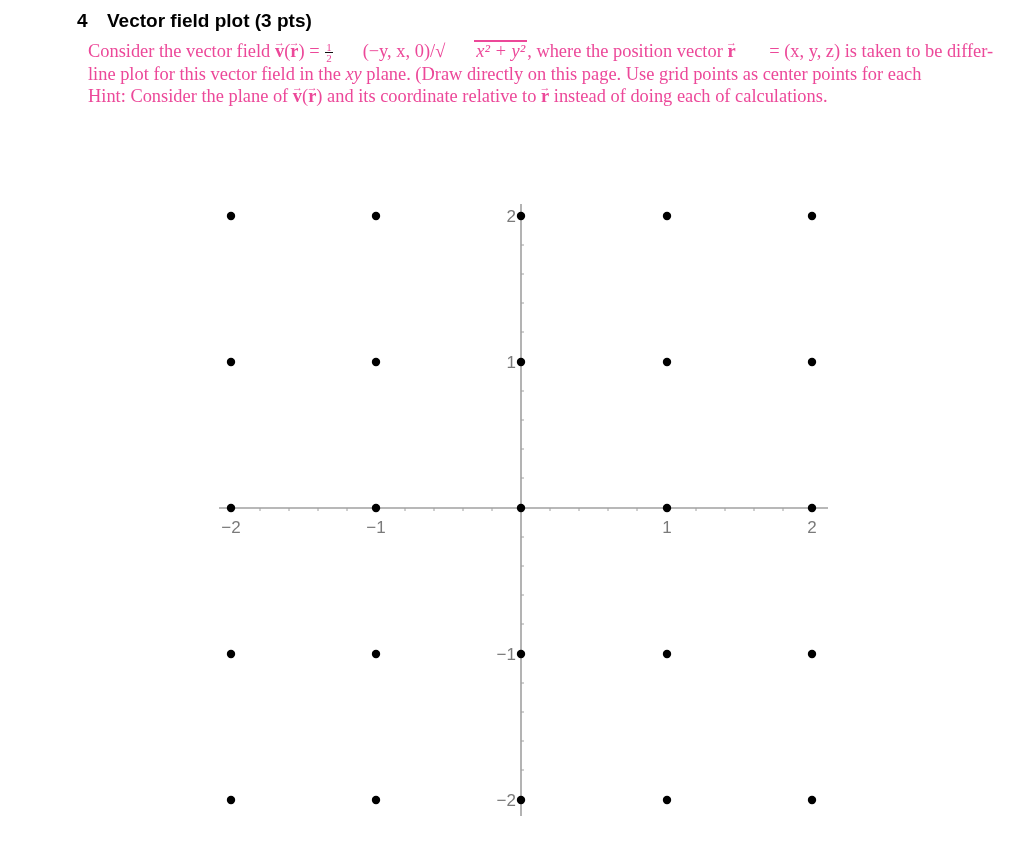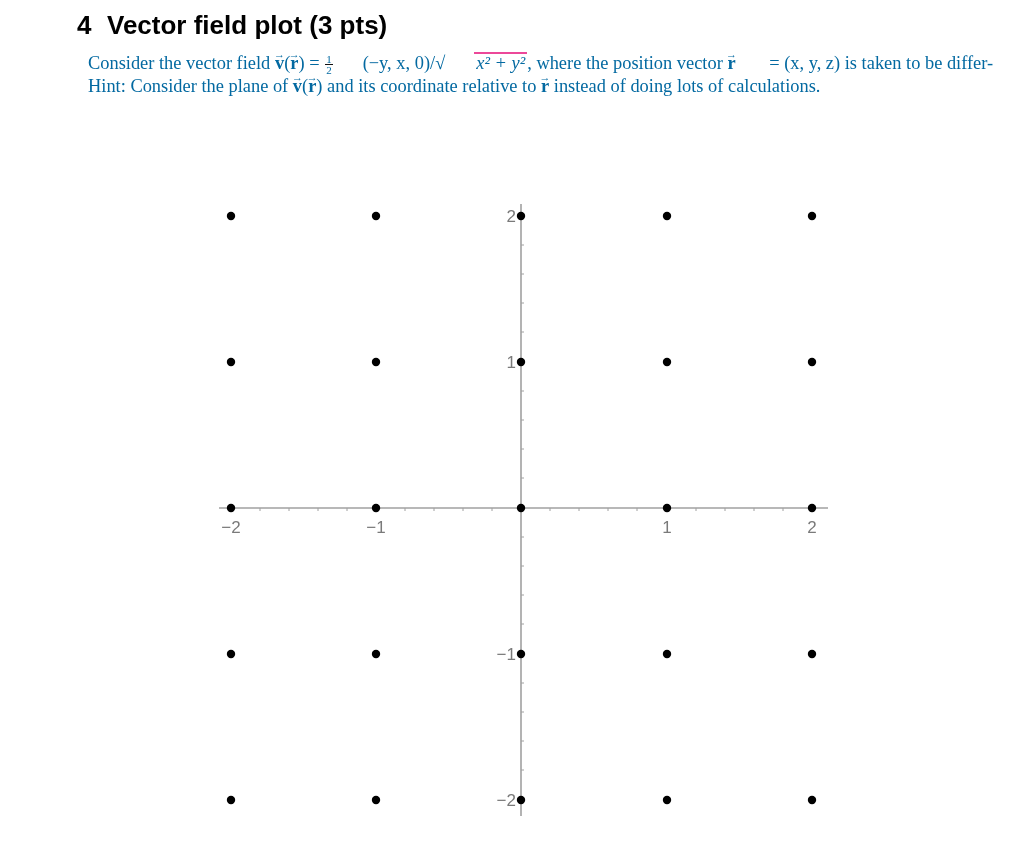--- a/index.html
+++ b/index.html
@@ -1,26 +1,26 @@
 <!DOCTYPE html>
 <html><head>
 <meta charset="utf-8">
 <style>
   html, body { margin: 0; padding: 0; background: #ffffff; }
   body { width: 1024px; height: 841px; position: relative; overflow: hidden; }
   .heading {
     position: absolute; left: 77px; top: 10px;
-    font-family: "Liberation Sans", sans-serif; font-weight: bold; font-size: 26px;
+    font-family: "Liberation Sans", sans-serif; font-weight: bold; font-size: 19px;
     color: #000;
   }
   .heading .num { display: inline-block; width: 30px; }
   .para {
-    position: absolute; left: 88px; top: 52px; width: 872px;
+    position: absolute; left: 88px; top: 40px; width: 872px;
     font-family: "Liberation Serif", serif; font-size: 18.4px; line-height: 22px;
-    color: #0369a1; text-align: justify;
+    color: #ec4899; text-align: justify;
   }
   .para .line { display: block; white-space: nowrap; }
   .math { font-family: "Liberation Serif", serif; margin-left: 29px; }
   .mi { font-style: italic; }
   .vec { position: relative; display: inline-block; font-weight: bold; }
   .vec::before {
     content: "\2192"; position: absolute; left: 50%; top: -9px;
     transform: translateX(-50%); font-size: 11px; font-weight: normal;
   }
   .frac { display: inline-block; vertical-align: middle; text-align: center; font-size: 11px; line-height: 10px; margin: 0 1px; }
@@ -32,21 +32,22 @@
 </style>
 </head>
 <body>
 
 <div class="heading">
   <span class="num">4</span><span>Vector field plot (3 pts)</span>
 </div>
 
 <div class="para">
   <span class="line"><span>Consider the vector field </span><span class="vec">v</span>(<span class="vec">r</span>)<span> = </span><span class="frac"><span class="n">1</span><span class="d">2</span></span><span class="math">(−y, x, 0)/</span><span>√</span><span class="sqrt math mi">x² + y²</span><span>, where the position vector </span><span class="vec">r</span><span class="math"> = (x, y, z)</span><span> is taken to be differ-</span></span>
-  <span class="line"><span>Hint: Consider the plane of </span><span class="vec">v</span>(<span class="vec">r</span>)<span> and its coordinate relative to </span><span class="vec">r</span><span> instead of doing lots of calculations.</span></span>
+  <span class="line"><span>line plot for this vector field in the </span><span class="mi">xy</span><span> plane. (Draw directly on this page. Use grid points as center points for each</span></span>
+  <span class="line"><span>Hint: Consider the plane of </span><span class="vec">v</span>(<span class="vec">r</span>)<span> and its coordinate relative to </span><span class="vec">r</span><span> instead of doing each of calculations.</span></span>
 </div>
 
 <svg class="plot" viewBox="0 0 1024 841" xmlns="http://www.w3.org/2000/svg">
 
   <line x1="219" y1="508" x2="828" y2="508" stroke="#a0a0a0" stroke-width="1.6"></line>
   <line x1="521" y1="204" x2="521" y2="816" stroke="#a0a0a0" stroke-width="1.6"></line>
 
   <g stroke="#a0a0a0" stroke-width="1">
     <line x1="260" y1="508" x2="260" y2="511"></line>
       <line x1="289" y1="508" x2="289" y2="511"></line>

